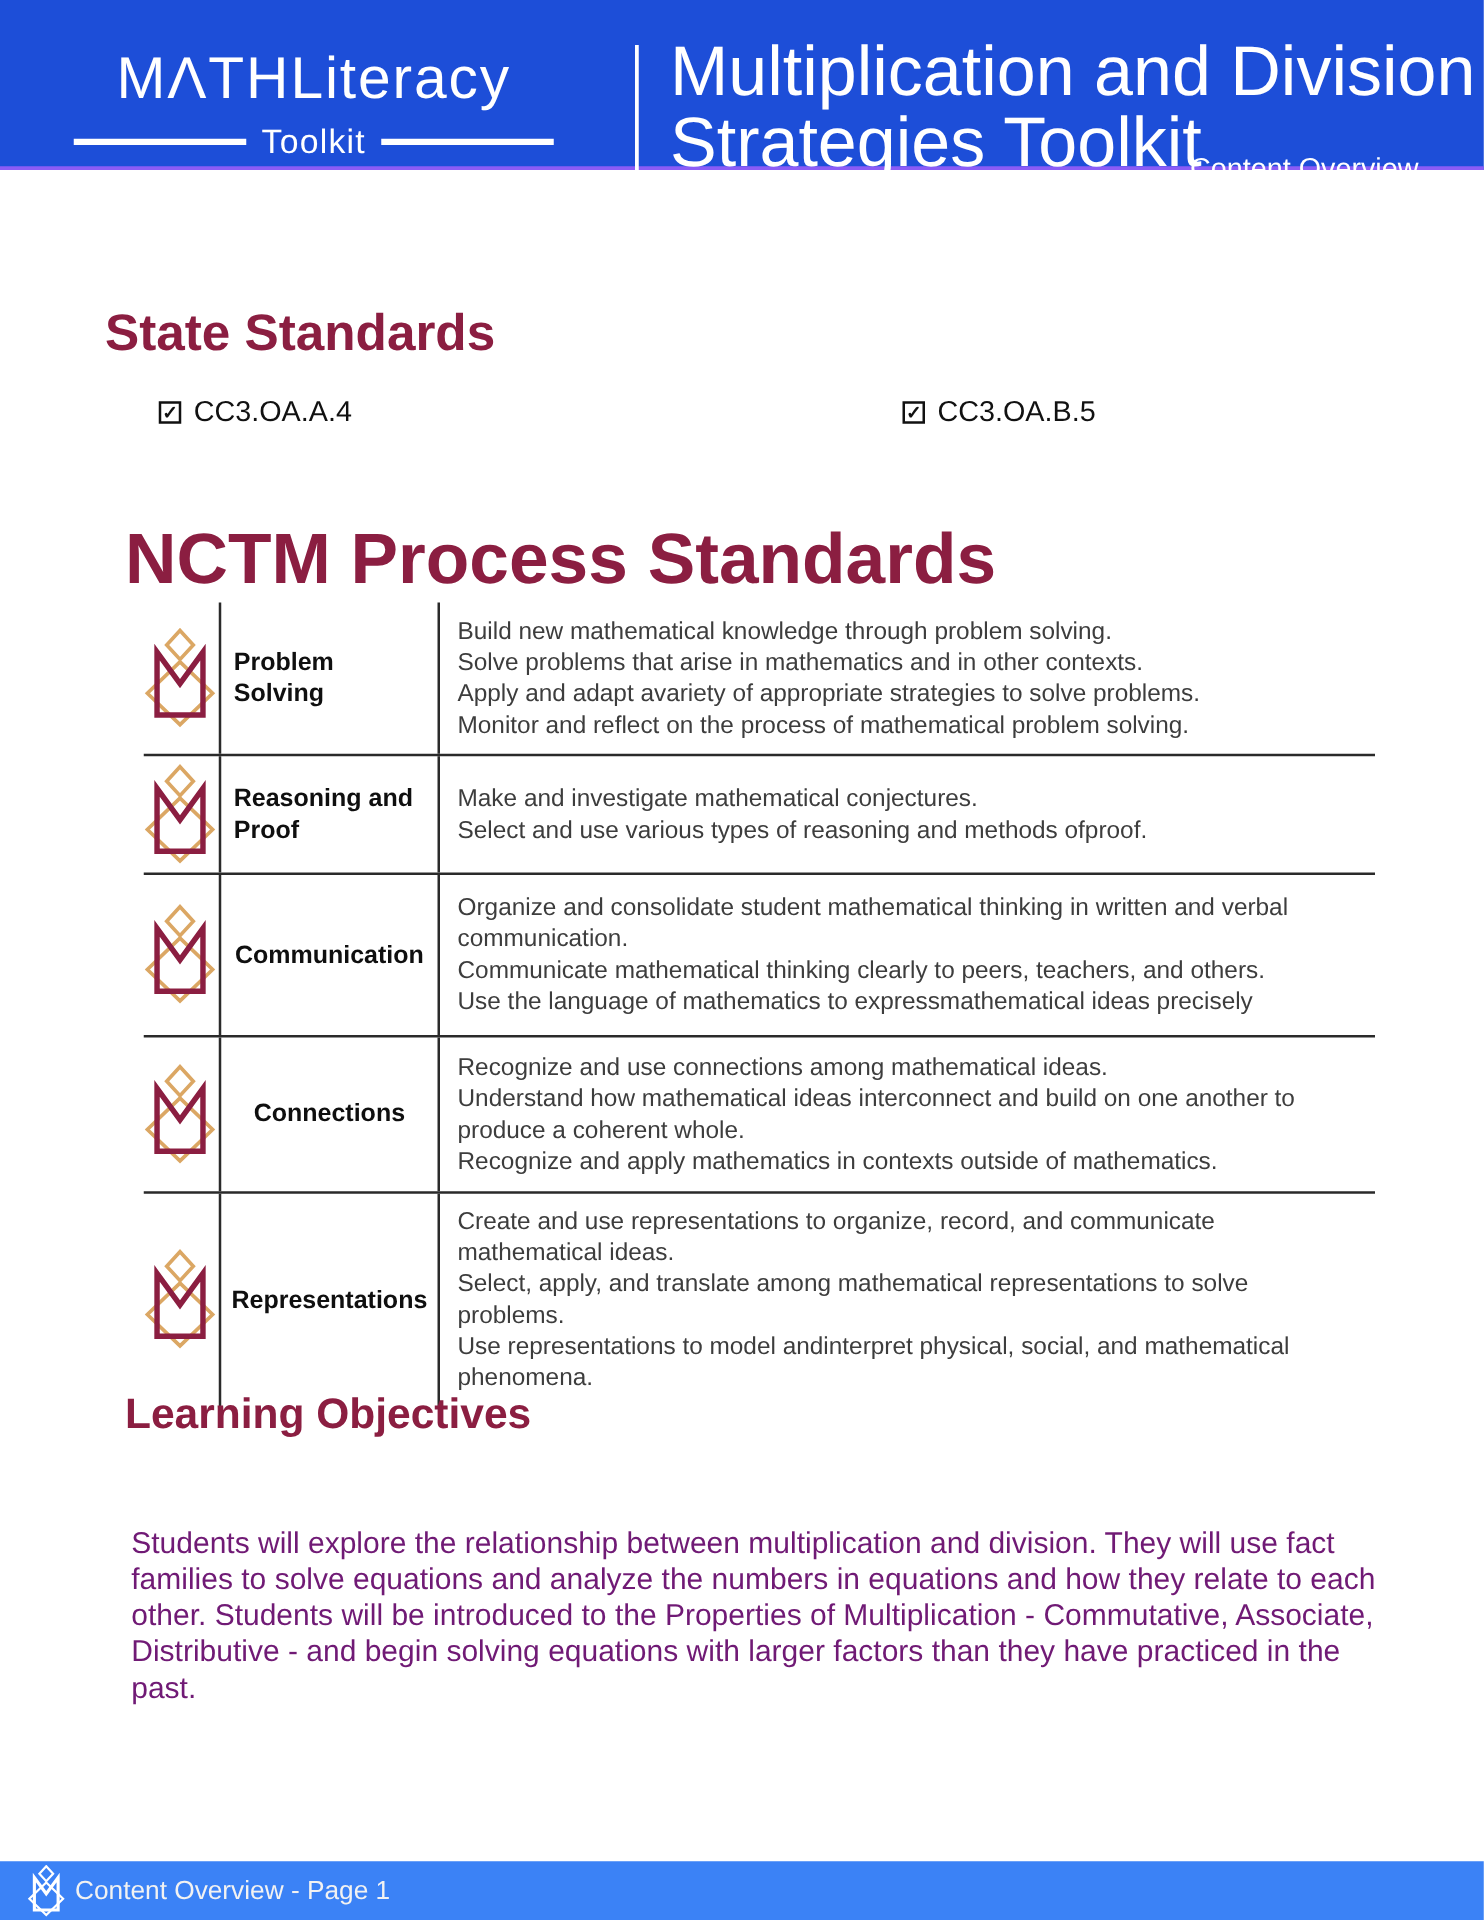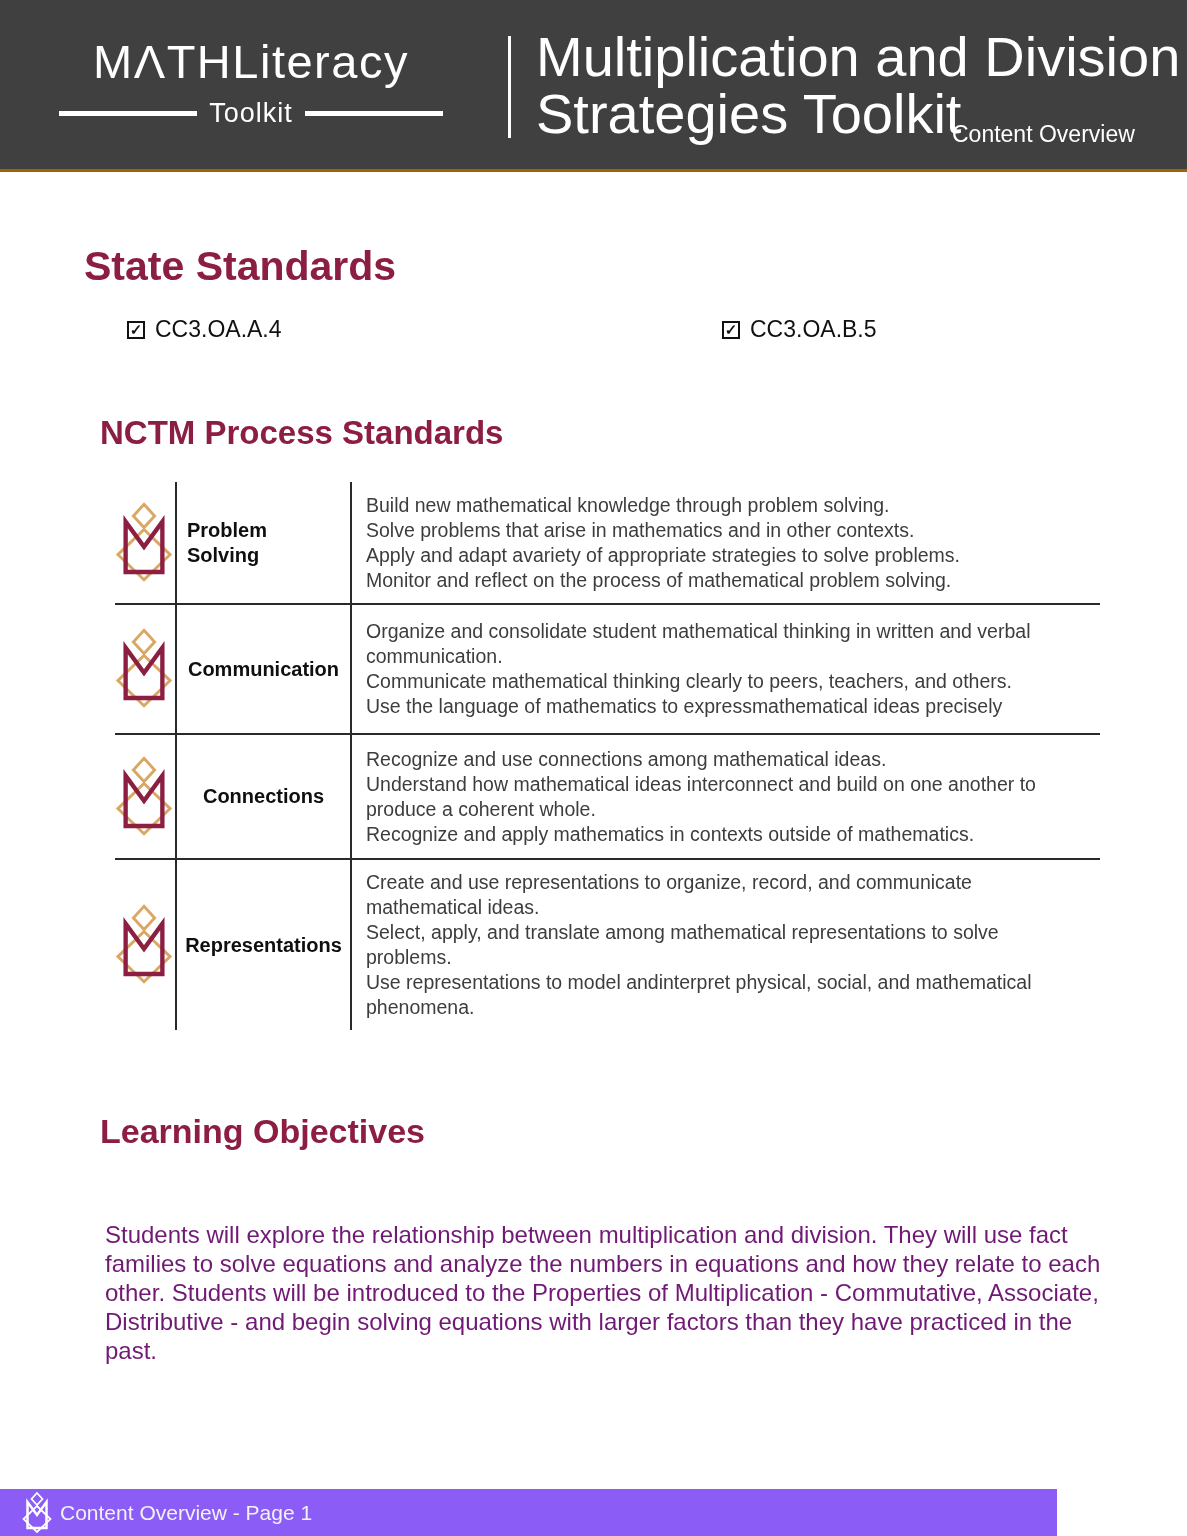--- a/index.html
+++ b/index.html
@@ -5,36 +5,36 @@
   * { margin:0; padding:0; box-sizing:border-box; }
   html,body { width:1187px; height:1536px; }
   body {
     position:relative;
     background:#ffffff;
     font-family:"Liberation Sans", sans-serif;
     overflow:hidden;
   }
   
   .header {
-    position:absolute; top:0; left:0; width:1187px; height:172px;
-    background:#404040; border-bottom:3px solid #a16207;
+    position:absolute; top:0; left:0; width:1187px; height:136px;
+    background:#1d4ed8; border-bottom:3px solid #8b5cf6;
   }
   .logo { position:absolute; left:55px; top:34px; width:392px; color:#fff; text-align:center; }
   .logo-main { font-size:47px; font-weight:400; letter-spacing:1.5px; white-space:nowrap; }
   .logo-main .lit { font-weight:300; }
   .toolkit-row { display:flex; align-items:center; gap:12px; margin-top:9px; padding:0 4px; }
   .toolkit-row .rule { flex:1; height:5px; background:#fff; }
   .toolkit-row .toolkit-text { font-size:27px; font-weight:300; letter-spacing:1px; }
   .header-divider { position:absolute; left:508px; top:36px; width:3px; height:102px; background:#fff; }
   .title-block { position:absolute; left:536px; top:28px; color:#fff; font-size:56px; line-height:57px; font-weight:400; }
   .content-overview { position:absolute; left:952px; top:121px; color:#fff; font-size:23px; }
   
   .h-maroon { position:absolute; color:#8B1E41; font-weight:bold; }
   .h-state { left:84px; top:243px; font-size:41px; }
-  .h-nctm { left:100px; top:414px; font-size:33px; }
+  .h-nctm { left:100px; top:414px; font-size:57px; }
   .h-learn { left:100px; top:1112px; font-size:34px; }
   
   .standard { position:absolute; top:316px; display:flex; align-items:center; gap:10px; font-size:23px; color:#111; }
   .standard.s1 { left:127px; }
   .standard.s2 { left:722px; }
   .checkbox {
     width:18px; height:18px; border:2px solid #111; display:inline-flex;
     align-items:center; justify-content:center; font-size:15px; font-weight:bold; color:#111;
   }
   
@@ -53,21 +53,21 @@
     padding:6px 10px; line-height:25px;
   }
   .cell-desc {
     display:flex; align-items:center; font-size:19.5px; color:#3d3d3d;
     line-height:25px; padding:10px 14px; white-space:pre-line;
   }
   
   .objectives { position:absolute; left:105px; top:1220px; width:1002px; font-size:24px; line-height:29px; color:#701a75; }
   
   .footer {
-    position:absolute; left:0; bottom:0; width:1057px; height:47px; background:#8b5cf6;
+    position:absolute; left:0; bottom:0; width:1187px; height:47px; background:#3b82f6;
     display:flex; align-items:center; color:#fff;
   }
   .footer-left { display:flex; align-items:center; margin-left:20px; gap:6px; }
   .footer-left .label { font-size:21px; color:#f2f2f2; }
   .footer-right { margin-left:auto; margin-right:26px; display:flex; gap:36px; font-size:15px; color:#efefef; }
   .mark-svg { display:block; }
 </style>
 </head>
 <body>
 
@@ -124,20 +124,30 @@
           <use href="#m-mark"></use>
         </svg>
     </div>
     <div class="cell-label">Problem Solving</div>
     <div class="cell-desc">Build new mathematical knowledge through problem solving.
 Solve problems that arise in mathematics and in other contexts.
 Apply and adapt avariety of appropriate strategies to solve problems.
 Monitor and reflect on the process of mathematical problem solving.</div>
   </div>
 
+  <div class="nctm-row r2">
+    <div class="cell-icon">
+      <svg class="mark-svg" width="58" height="82" viewBox="0 0 60 84">
+          <use href="#m-mark"></use>
+        </svg>
+    </div>
+    <div class="cell-label">Reasoning and Proof</div>
+    <div class="cell-desc">Make and investigate mathematical conjectures.
+Select and use various types of reasoning and methods ofproof.</div>
+  </div>
 
   <div class="nctm-row r3">
     <div class="cell-icon">
       <svg class="mark-svg" width="58" height="82" viewBox="0 0 60 84">
           <use href="#m-mark"></use>
         </svg>
     </div>
     <div class="cell-label">Communication</div>
     <div class="cell-desc">Organize and consolidate student mathematical thinking in written and verbal communication.
 Communicate mathematical thinking clearly to peers, teachers, and others.

